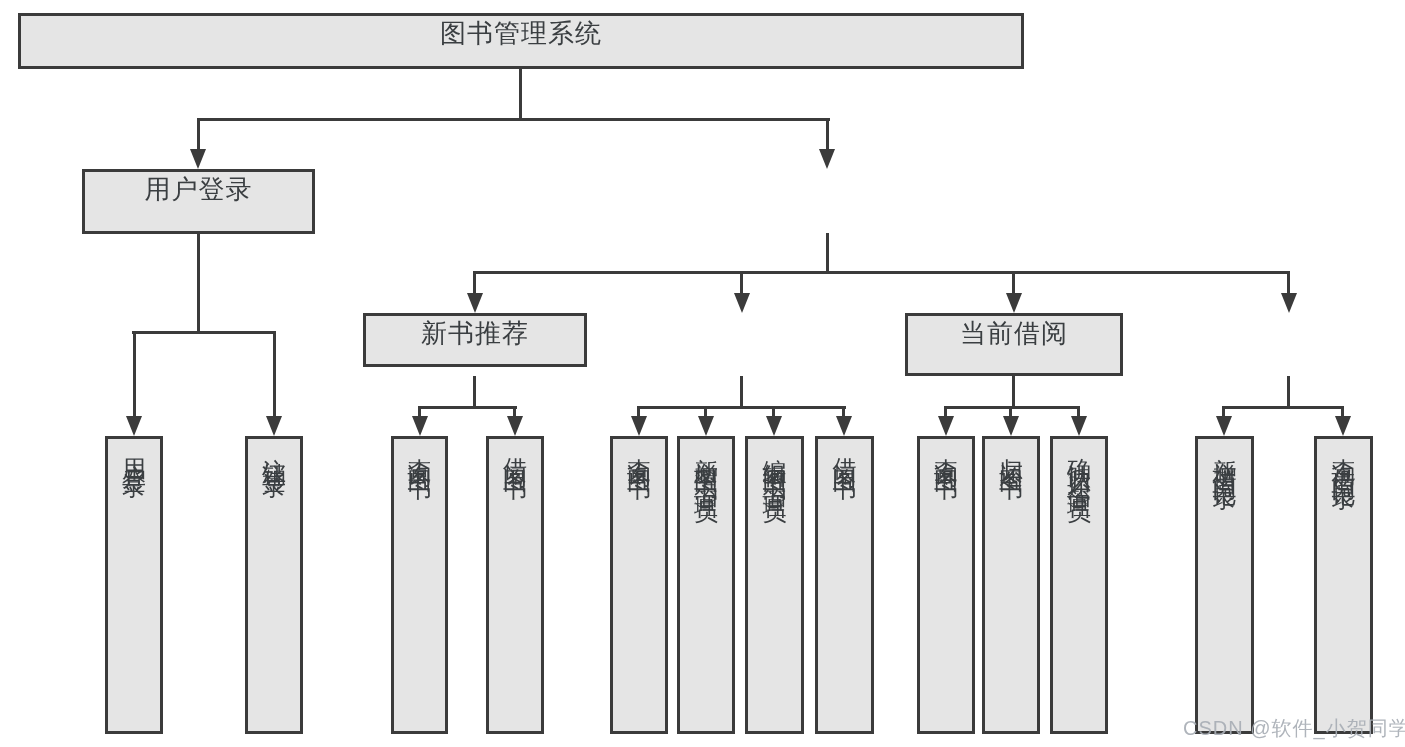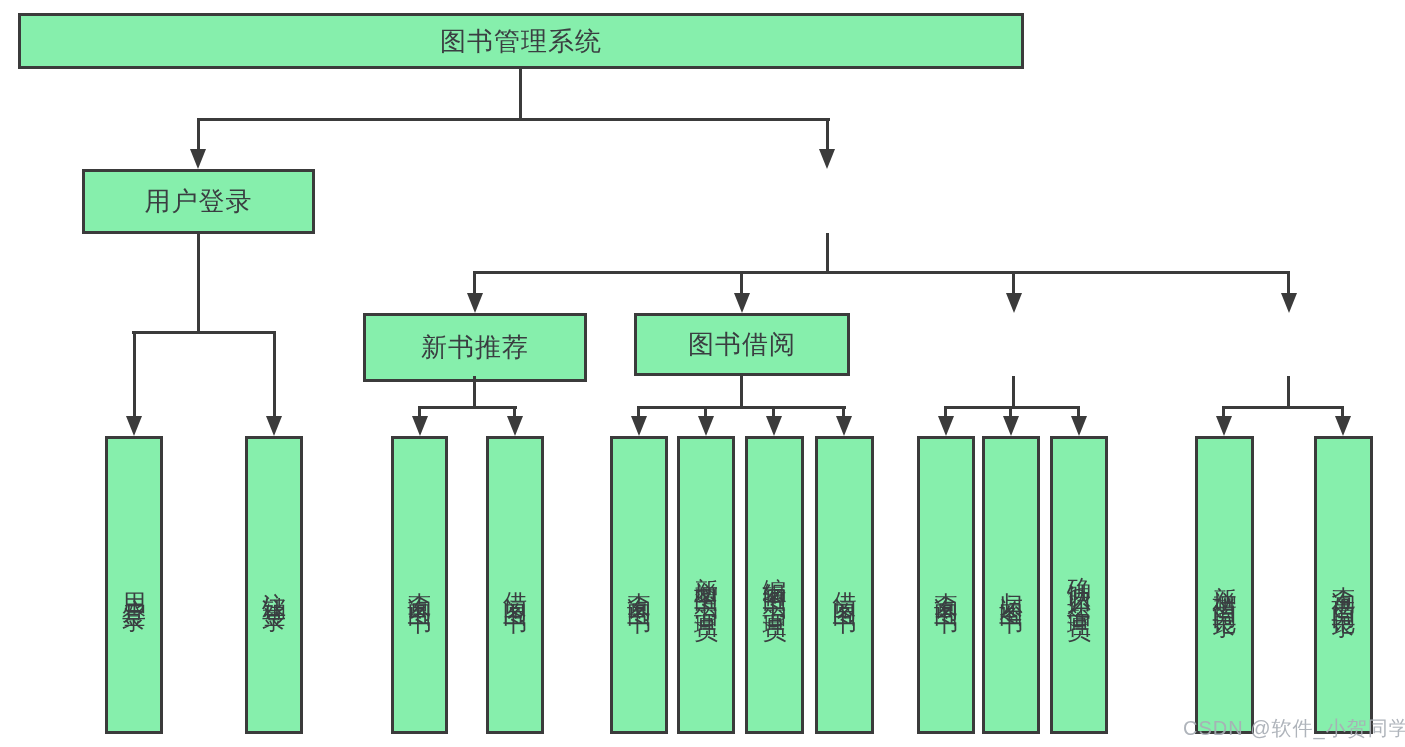--- a/index.html
+++ b/index.html
@@ -3,21 +3,21 @@
 <meta charset="utf-8">
 <style>
   html,body{margin:0;padding:0;background:#fff;}
   .canvas{
     position:relative;width:1405px;height:747px;background:#fff;overflow:hidden;
     font-family:"Liberation Sans",sans-serif;
     --line:#3b3b3b; --text:#3a3e41;
   }
   .box{
     position:absolute;box-sizing:border-box;border:3px solid var(--line);
-    background:#86efac;display:flex;align-items:center;justify-content:center;
+    background:#e5e5e5;display:flex;justify-content:center;
   }
   .box .lbl{font-size:26px;color:var(--text);white-space:nowrap;letter-spacing:1px;}
   .leaf .lbl{
     writing-mode:vertical-rl;text-orientation:mixed;
     font-size:24px;letter-spacing:6px;line-height:1;white-space:nowrap;
   }
   .vl,.hz{position:absolute;background:var(--line);}
   .ah{
     position:absolute;width:0;height:0;
     border-left:8px solid transparent;border-right:8px solid transparent;
@@ -65,25 +65,25 @@
     <div class="vl" style="left:473px;top:271px;width:3px;height:22px"></div>
     <div class="ah" style="left:467px;top:293px"></div>
     <div class="vl" style="left:740px;top:271px;width:3px;height:22px"></div>
     <div class="ah" style="left:734px;top:293px"></div>
     <div class="vl" style="left:1012px;top:271px;width:3px;height:22px"></div>
     <div class="ah" style="left:1006px;top:293px"></div>
     <div class="vl" style="left:1287px;top:271px;width:3px;height:22px"></div>
     <div class="ah" style="left:1281px;top:293px"></div>
   </div>
 
-  <div class="box" style="left:363px;top:313px;width:224px;height:69px">
+  <div class="box" style="left:363px;top:313px;width:224px;height:54px">
     <span class="lbl">新书推荐</span>
   </div>
-  <div class="box" style="left:634px;top:313px;width:216px;height:63px">
-    <span class="lbl">图书借阅</span>
+  <div class="box" style="left:905px;top:313px;width:218px;height:63px">
+    <span class="lbl">当前借阅</span>
   </div>
 
   <div>
     <div class="vl" style="left:473px;top:376px;width:3px;height:32px"></div>
     <div class="hz" style="left:418px;top:406px;width:99px;height:3px"></div>
     <div class="vl" style="left:418px;top:406px;width:3px;height:10px"></div>
     <div class="ah" style="left:412px;top:416px"></div>
     <div class="vl" style="left:513px;top:406px;width:3px;height:10px"></div>
     <div class="ah" style="left:507px;top:416px"></div>
   </div>

